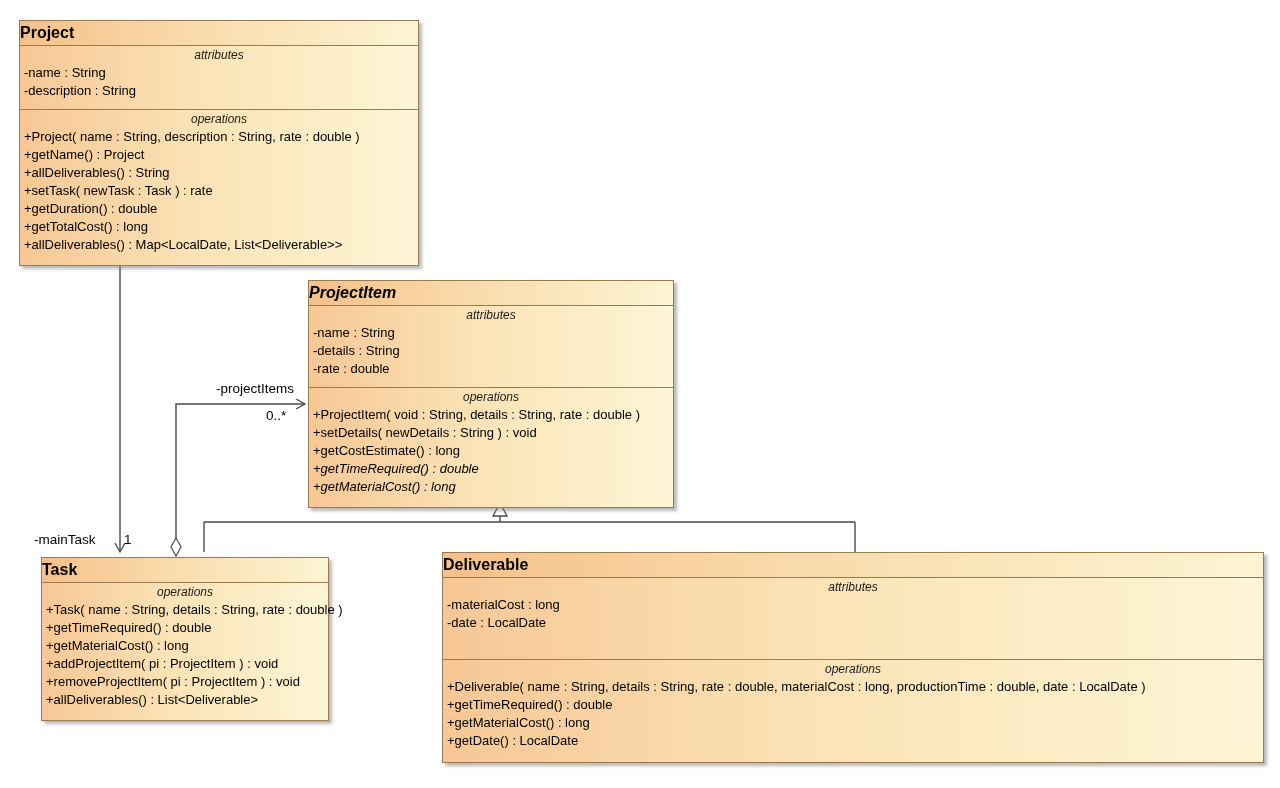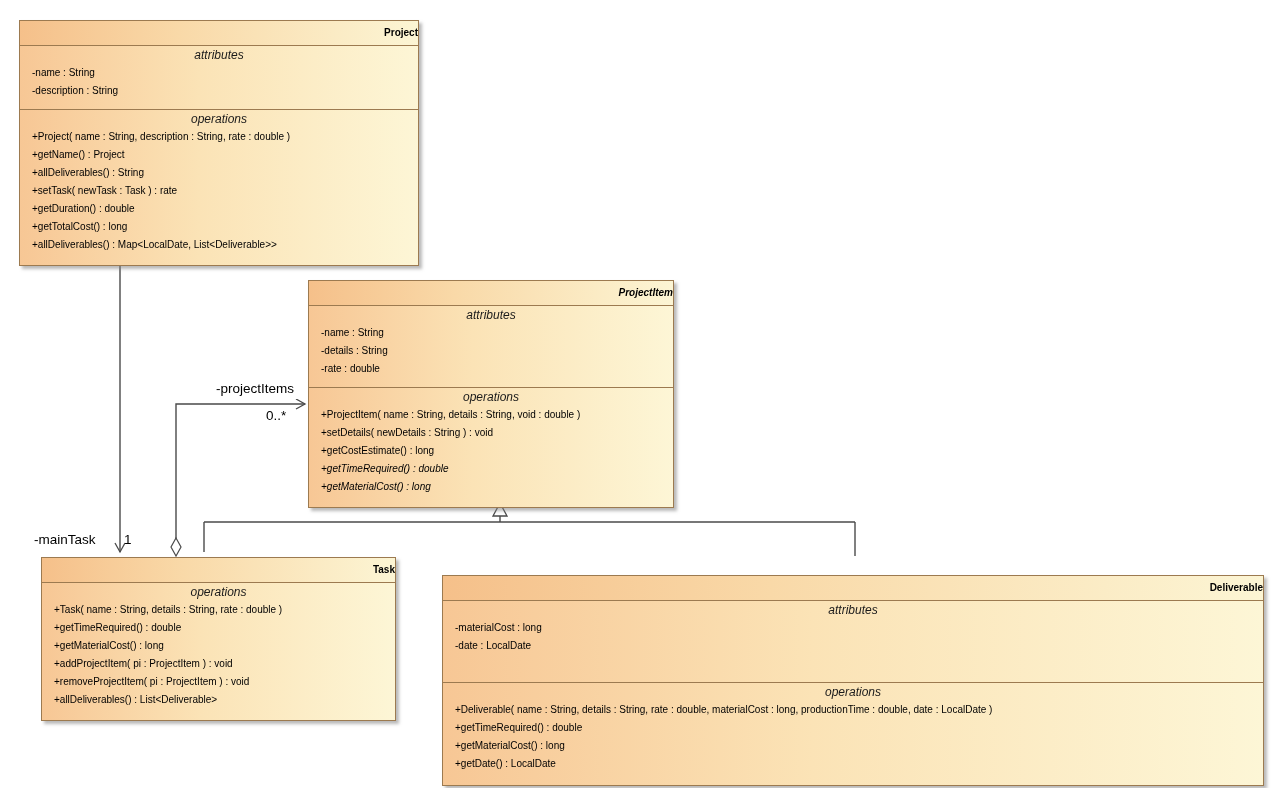--- a/index.html
+++ b/index.html
@@ -38,22 +38,22 @@
     box-sizing: border-box;
     border: 1px solid #9c7a50;
     box-shadow: 3px 3px 3px rgba(130,130,130,0.55);
     background: linear-gradient(to right, #f7c795 0%, #fbe3b6 45%, #fdf6d6 100%);
   }
 
   .uml-title {
     box-sizing: border-box;
     height: 25px;
     line-height: 24px;
-    text-align: right;
-    font-size: 10px;
+    text-align: left;
+    font-size: 16px;
     font-weight: bold;
     color: #000;
     border-bottom: 1px solid #9c7a50;
     background: linear-gradient(to right, #f5c08a 0%, #f9d9a8 40%, #fcf5d4 100%);
     white-space: nowrap;
     overflow: hidden;
   }
   .uml-title.abstract {
     font-style: italic;
   }
@@ -69,24 +69,24 @@
   .compartment-label {
     text-align: center;
     font-size: 12px;
     font-style: italic;
     color: #1a1a1a;
     line-height: 15px;
     margin-bottom: 1px;
   }
 
   .member {
-    font-size: 10px;
+    font-size: 13px;
     color: #000;
     line-height: 18px;
-    padding-left: 12px;
+    padding-left: 4px;
     white-space: nowrap;
   }
   .member.abstract { font-style: italic; }
 
   
   .edge-label {
     position: absolute;
     z-index: 3;
     font-size: 13.5px;
     color: #000;
@@ -161,43 +161,43 @@
 
     <div class="uml-compartment" style="height:82px;">
       <div class="compartment-label">attributes</div>
       <div class="member">-name : String</div>
       <div class="member">-details : String</div>
       <div class="member">-rate : double</div>
     </div>
 
     <div class="uml-compartment last" style="height:119px;">
       <div class="compartment-label">operations</div>
-      <div class="member">+ProjectItem( name : String, details : String, void : double )</div>
+      <div class="member">+ProjectItem( void : String, details : String, rate : double )</div>
       <div class="member">+setDetails( newDetails : String ) : void</div>
       <div class="member">+getCostEstimate() : long</div>
       <div class="member abstract">+getTimeRequired() : double</div>
       <div class="member abstract">+getMaterialCost() : long</div>
     </div>
   </div>
 
-  <div class="uml-class" id="class-task" style="left:41px; top:557px; width:355px;">
+  <div class="uml-class" id="class-task" style="left:41px; top:557px; width:288px;">
     <div class="uml-title">Task</div>
 
     <div class="uml-compartment last" style="height:137px;">
       <div class="compartment-label">operations</div>
       <div class="member">+Task( name : String, details : String, rate : double )</div>
       <div class="member">+getTimeRequired() : double</div>
       <div class="member">+getMaterialCost() : long</div>
       <div class="member">+addProjectItem( pi : ProjectItem ) : void</div>
       <div class="member">+removeProjectItem( pi : ProjectItem ) : void</div>
       <div class="member">+allDeliverables() : List&lt;Deliverable&gt;</div>
     </div>
   </div>
 
-  <div class="uml-class" id="class-deliverable" style="left:442px; top:575px; width:822px;">
+  <div class="uml-class" id="class-deliverable" style="left:442px; top:552px; width:822px;">
     <div class="uml-title">Deliverable</div>
 
     <div class="uml-compartment" style="height:82px;">
       <div class="compartment-label">attributes</div>
       <div class="member">-materialCost : long</div>
       <div class="member">-date : LocalDate</div>
     </div>
 
     <div class="uml-compartment last" style="height:102px;">
       <div class="compartment-label">operations</div>

